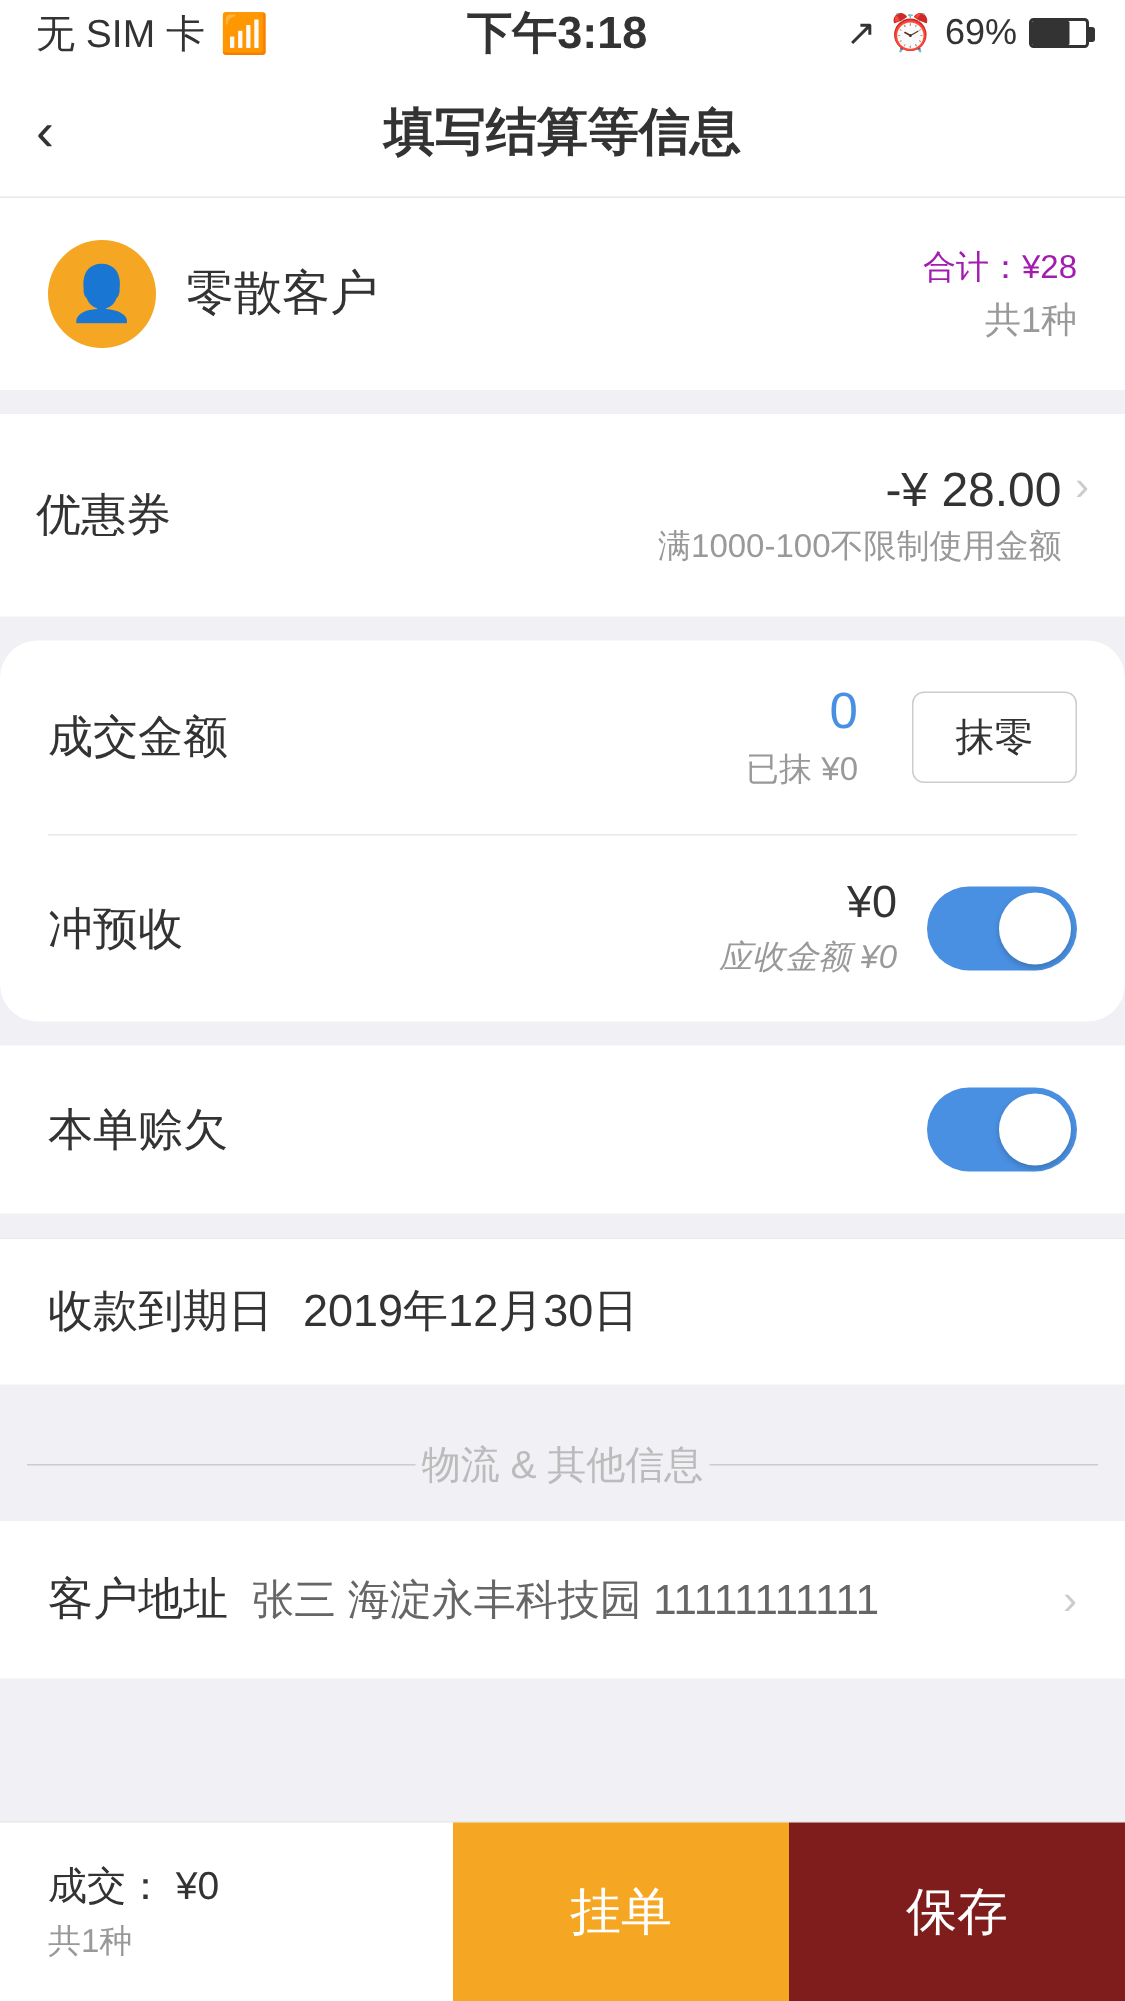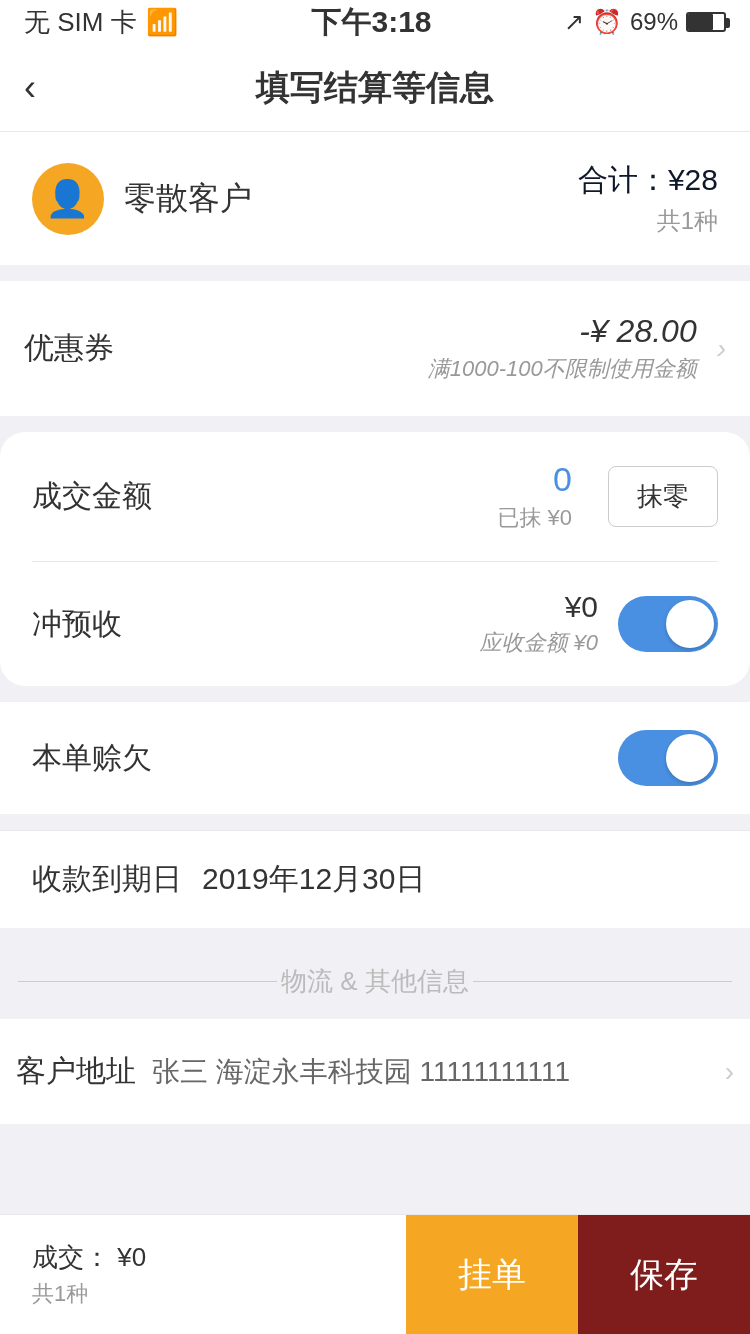--- a/index.html
+++ b/index.html
@@ -87,45 +87,44 @@
       color: #fff;
     }
     .customer-name {
       font-size: 32px;
       color: #333;
     }
     .customer-right {
       text-align: right;
     }
     .total-amount {
-      font-size: 30px;
-      color: #0f172a;
+      font-size: 22px;
+      color: #a21caf;
     }
     .total-count {
       font-size: 24px;
       color: #999;
       margin-top: 4px;
     }
 
     
     .coupon-row {
       display: flex;
       align-items: center;
       justify-content: space-between;
       padding: 32px 24px;
     }
     .row-label {
       font-size: 30px;
       color: #333;
     }
     .coupon-right {
       display: flex;
-      align-items: center;
-      gap: 20px;
-      font-style: italic;
+      align-items: flex-start;
+      gap: 9px;
     }
     .coupon-info {
       text-align: right;
     }
     .coupon-discount {
       font-size: 32px;
       color: #333;
       font-weight: 500;
     }
     .coupon-desc {
@@ -269,21 +268,21 @@
 
     
     .address-section {
       background: #fff;
       margin-bottom: 16px;
     }
     .address-row {
       display: flex;
       align-items: center;
       justify-content: space-between;
-      padding: 32px 16px;
+      padding: 32px 32px;
     }
     .address-label {
       font-size: 30px;
       color: #333;
       min-width: 120px;
     }
     .address-value {
       font-size: 28px;
       color: #666;
       flex: 1;
@@ -310,21 +309,21 @@
       font-size: 26px;
       color: #333;
     }
     .bottom-count {
       font-size: 22px;
       color: #999;
       margin-top: 4px;
     }
     .bottom-btn {
       height: 120px;
-      width: 172px;
+      width: 224px;
       display: flex;
       align-items: center;
       justify-content: center;
       font-size: 34px;
       color: #fff;
       cursor: pointer;
     }
     .btn-hold { background: #f5a623; }
     .btn-save { background: #7f1d1d; }
     .battery-icon {

